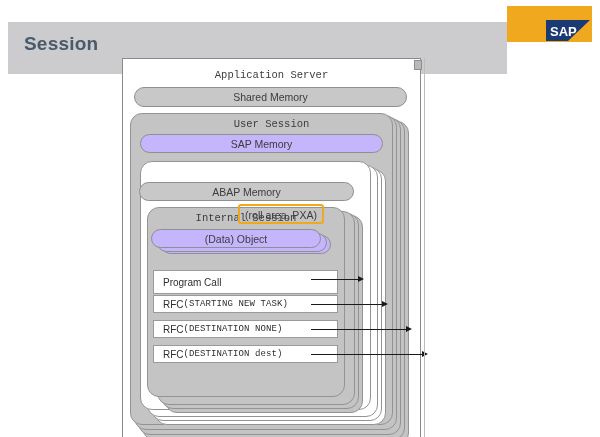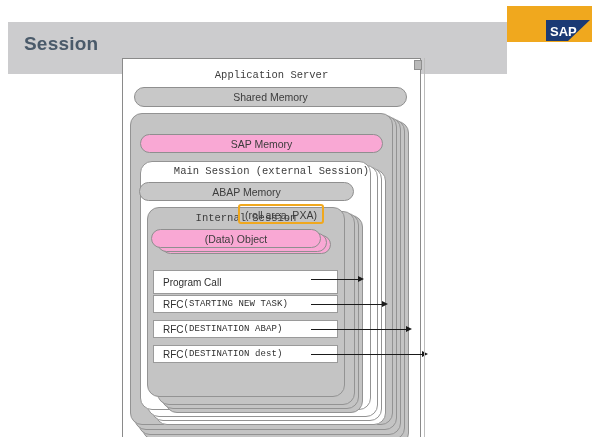--- a/index.html
+++ b/index.html
@@ -117,21 +117,21 @@
     border-radius: 11px;
     border: 1px solid #8f8f8f;
     display: flex;
     align-items: center;
     justify-content: center;
     font-size: 10.5px;
     color: #3c3c3c;
     white-space: nowrap;
   }
   .pill.grey { background: #c8c8c8; }
-  .pill.white { background: #f9a8d4; }
+  .pill.white { background: #c4b5fd; }
 
   
   .call-row {
     position: absolute;
     box-sizing: border-box;
     background: #ffffff;
     border: 1px solid #9a9a9a;
     display: flex;
     align-items: center;
     font-size: 10px;
@@ -190,29 +190,29 @@
   <div class="layer-label" style="top:10px;">Application Server</div>
 
   <div class="pill grey" style="left:11px; top:28px; width:273px; height:20px;">Shared Memory</div>
 
   <div class="layer grey" style="left:23px; top:62px; width:263px; height:324px;"></div>
   <div class="layer grey" style="left:19px; top:60px; width:263px; height:321px;"></div>
   <div class="layer grey" style="left:15px; top:58px; width:263px; height:318px;"></div>
   <div class="layer grey" style="left:11px; top:56px; width:263px; height:315px;"></div>
 
   <div class="layer grey" style="left:7px; top:54px; width:263px; height:312px;"></div>
+  <div class="layer-label" style="top:59px;">User Session</div>
 
   <div class="pill white" style="left:17px; top:75px; width:243px; height:19px;">SAP Memory</div>
 
   <div class="layer white" style="left:32px; top:110px; width:231px; height:256px;"></div>
   <div class="layer white" style="left:28px; top:108px; width:231px; height:254px;"></div>
   <div class="layer white" style="left:24px; top:106px; width:231px; height:252px;"></div>
 
   <div class="layer white" style="left:17px; top:102px; width:231px; height:249px;"></div>
-  <div class="layer-label" style="top:106px;">Main Session (external Session)</div>
 
   <div class="pill grey" style="left:16px; top:123px; width:215px; height:19px;">ABAP Memory</div>
 
   <div class="layer grey" style="left:42px; top:156px; width:198px; height:198px;"></div>
   <div class="layer grey" style="left:38px; top:154px; width:198px; height:196px;"></div>
   <div class="layer grey" style="left:34px; top:152px; width:198px; height:194px;"></div>
 
   <div class="layer grey" style="left:24px; top:148px; width:198px; height:190px;"></div>
   <div class="layer-label" style="left:24px; width:198px; top:153px;">Internal Session</div>
 
@@ -226,21 +226,21 @@
 
   <div class="call-row" style="left:30px; top:211px; width:185px; height:24px;text-align:right;">
     <span>Program Call</span>
   </div>
   <div class="call-row" style="left:30px; top:236px; width:185px; height:18px;">
     <span>RFC</span>
       <span class="mono">(STARTING NEW TASK)</span>
   </div>
   <div class="call-row" style="left:30px; top:261px; width:185px; height:18px;">
     <span>RFC</span>
-      <span class="mono">(DESTINATION ABAP)</span>
+      <span class="mono">(DESTINATION NONE)</span>
   </div>
   <div class="call-row" style="left:30px; top:286px; width:185px; height:18px;">
     <span>RFC</span>
       <span class="mono">(DESTINATION dest)</span>
   </div>
 
   <div class="arrow-line" style="left:188px; top:220px; width:48px;"></div>
   <div class="arrow-head" style="left:235px; top:217px;"></div>
 
   <div class="arrow-line" style="left:188px; top:245px; width:72px;"></div>

